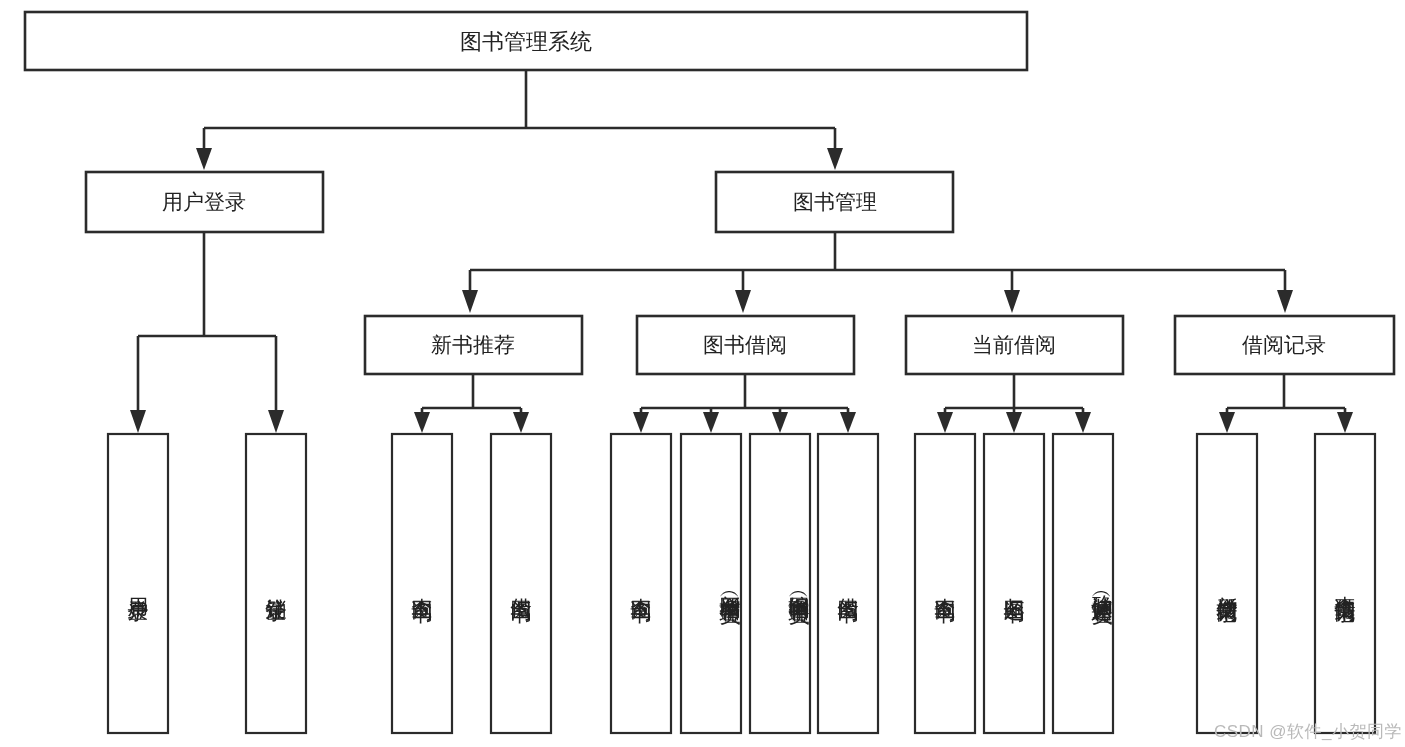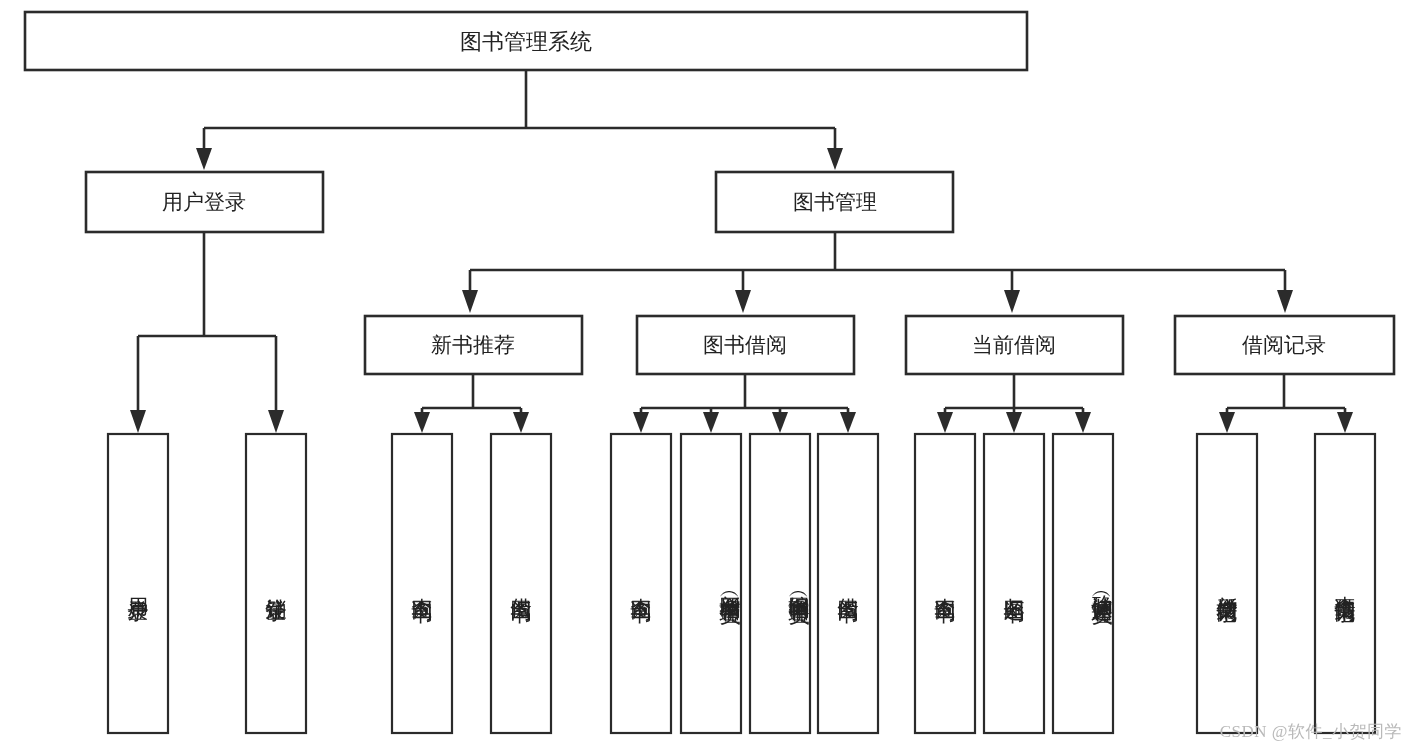--- a/index.html
+++ b/index.html
@@ -65,21 +65,21 @@
     line-height: 1.05;
     color: #222222;
     letter-spacing: 1.5px;
     white-space: nowrap;
     pointer-events: none;
   }
   .watermark {
     position: absolute;
     right: 8px;
     bottom: 4px;
-    font-family: Liberation Serif, serif;
+    font-family: Liberation Sans, sans-serif;
     font-size: 17px;
     color: #b9b9b9;
     white-space: nowrap;
     letter-spacing: 0.5px;
   }
 </style>
 </head>
 <body>
 
 <div id="diagram-root">

